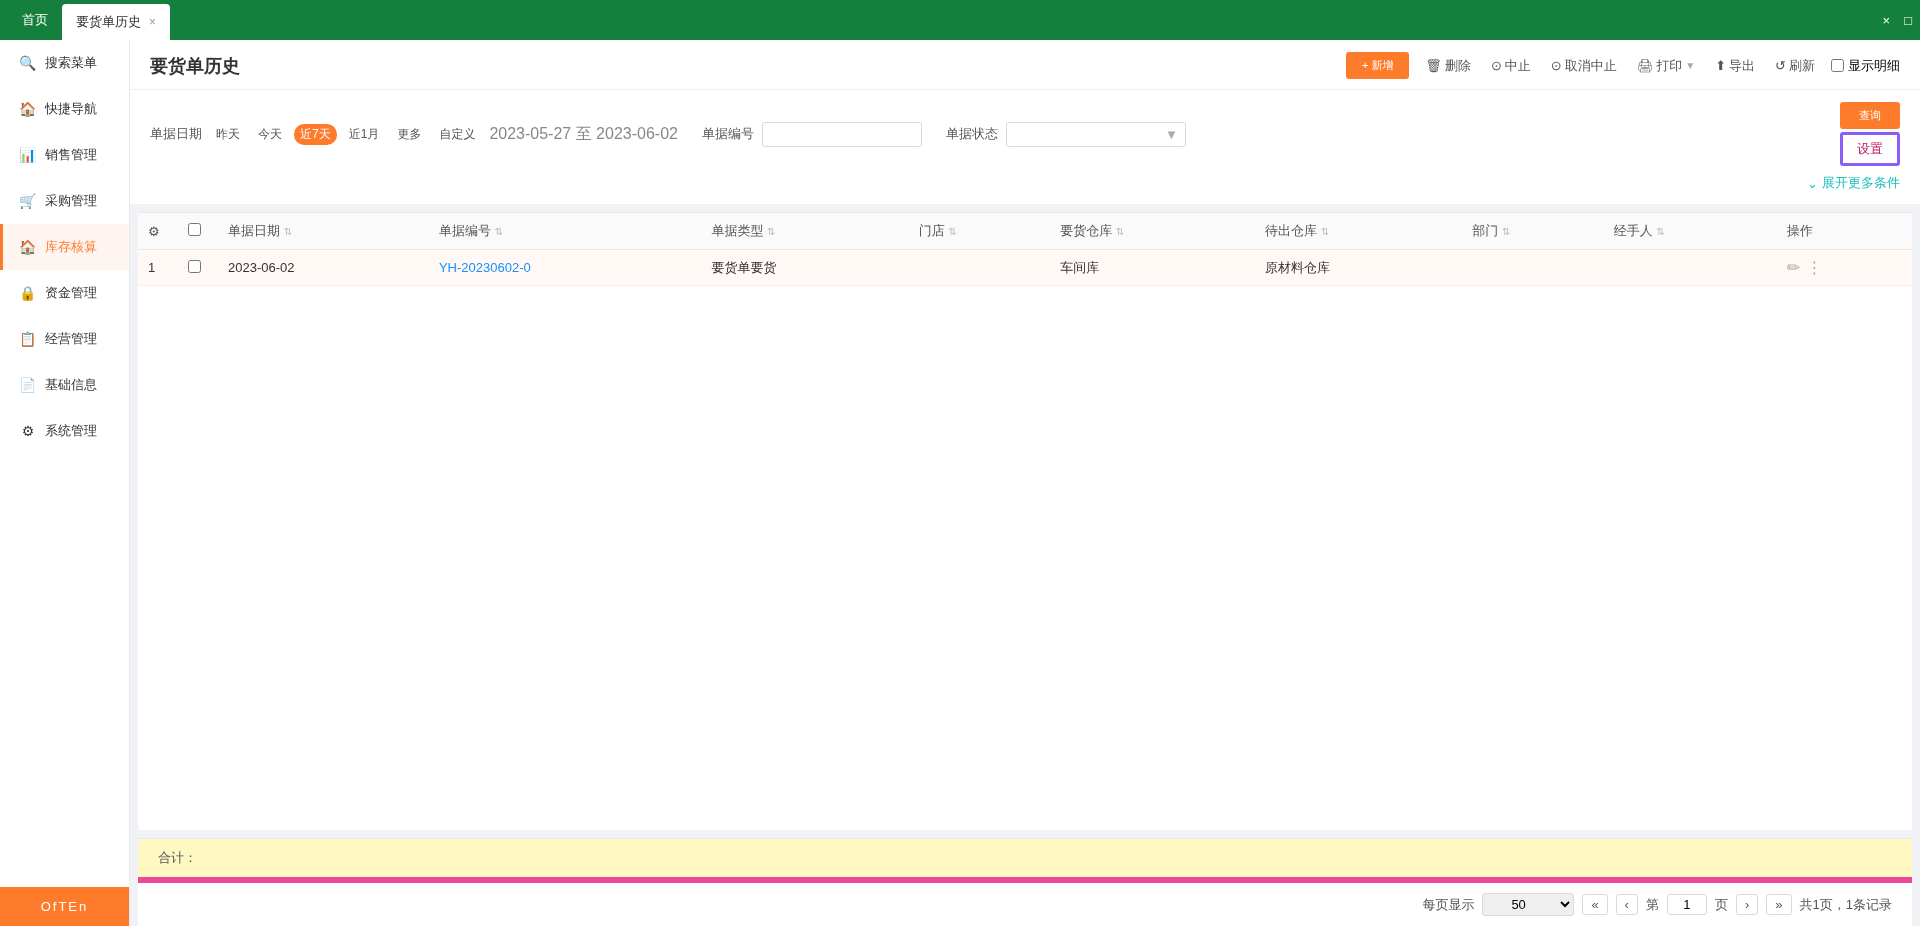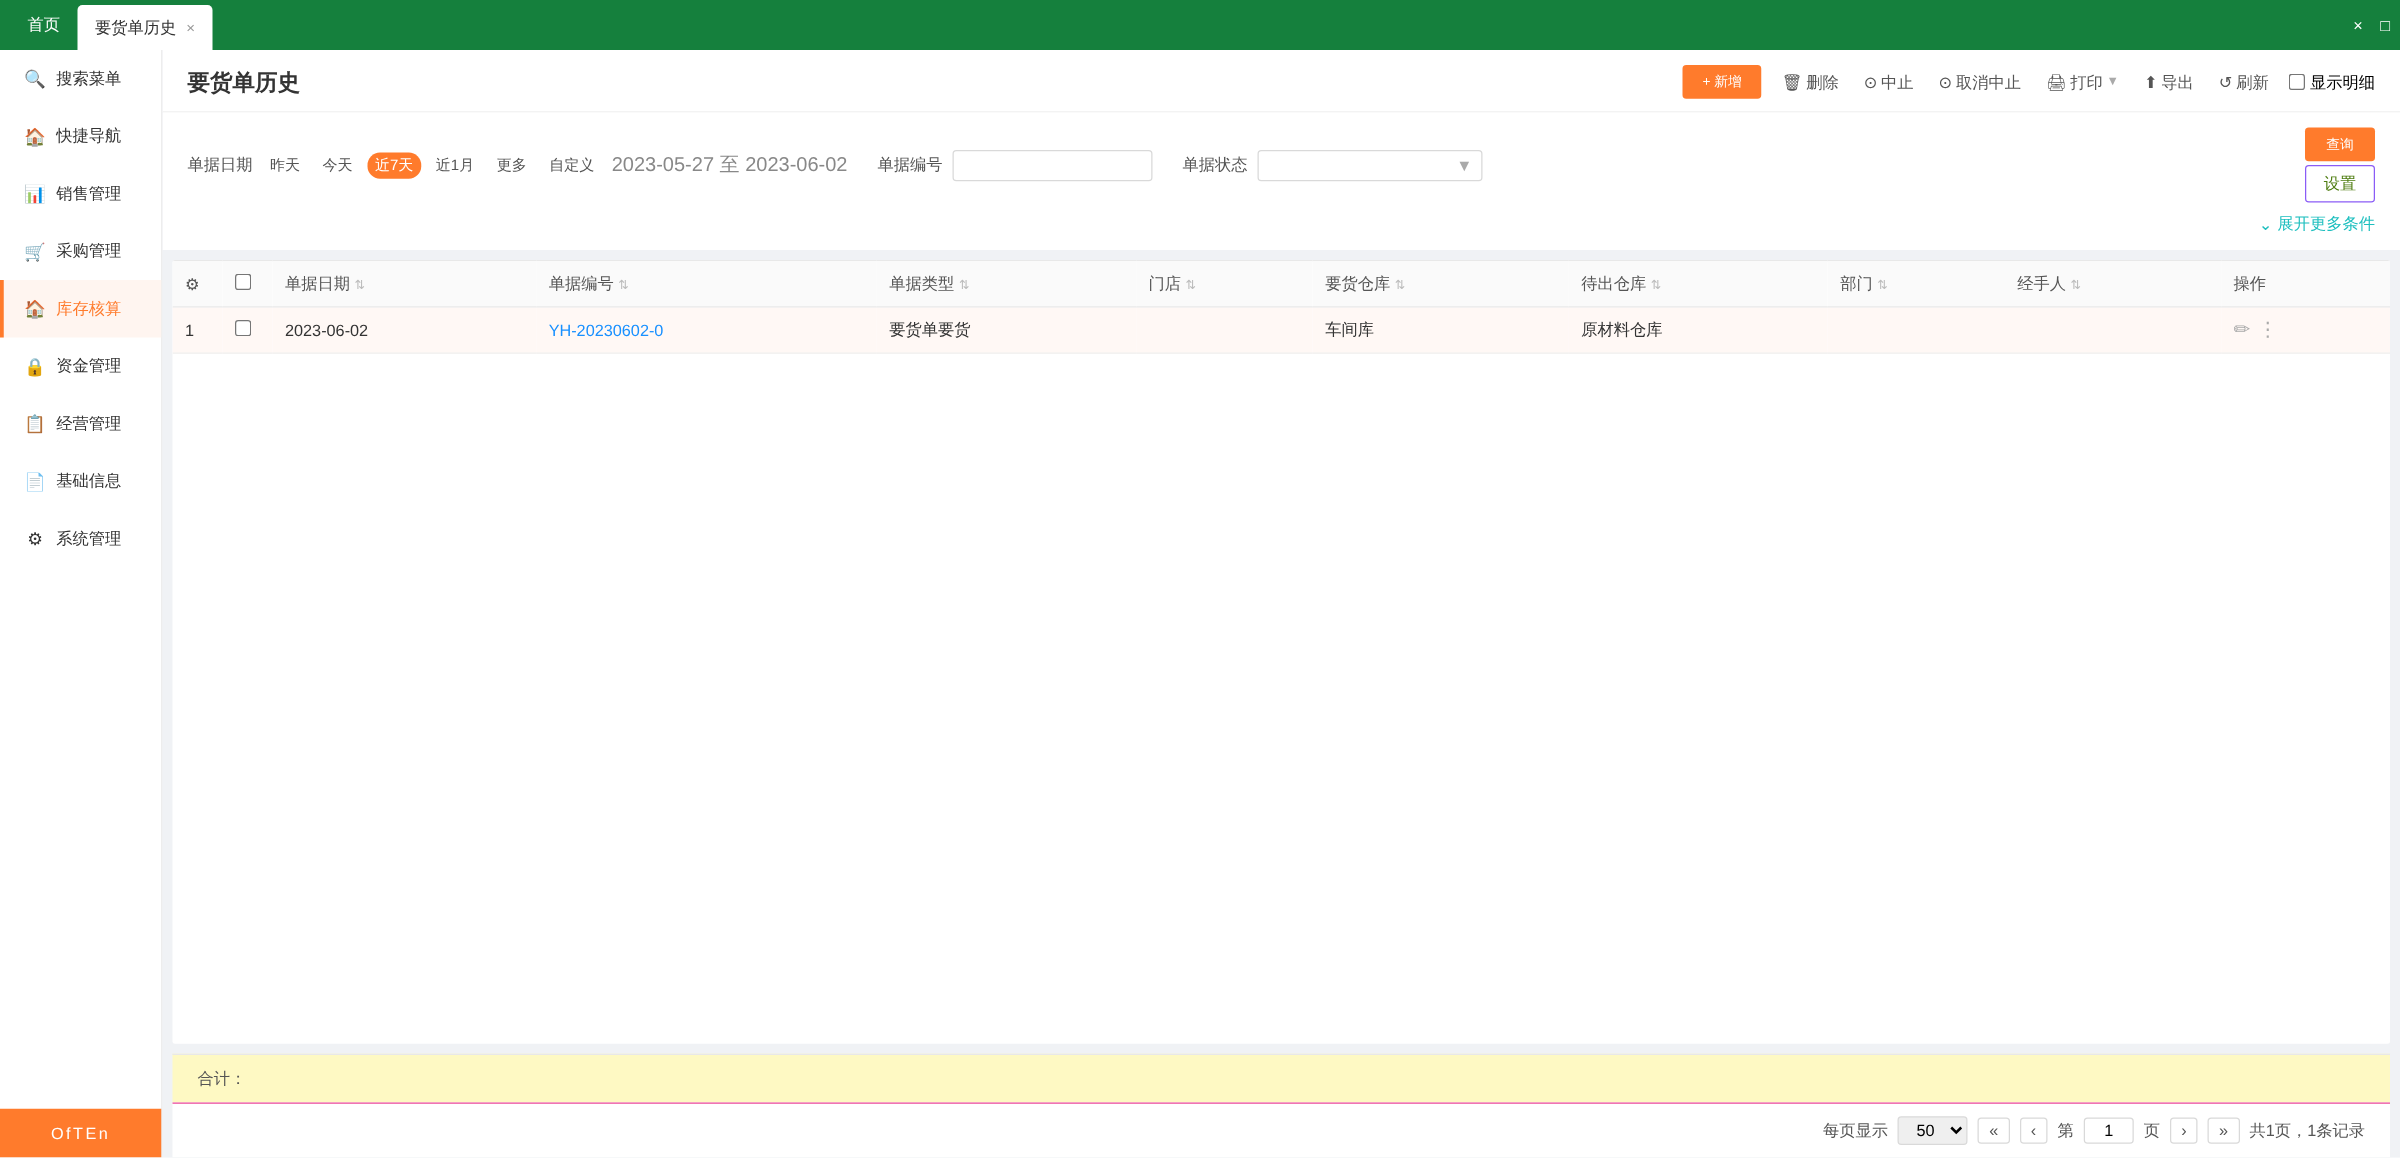--- a/index.html
+++ b/index.html
@@ -119,22 +119,22 @@
       background: #ff7b2c;
       color: #fff;
       border: none;
       padding: 6px 16px;
       border-radius: 3px;
       cursor: pointer;
       font-size: 11px;
     }
     .btn-secondary {
       background: #fff;
-      color: #4d7c0f;
-      border: 1px solid #8b5cf6;
+      color: #be185d;
+      border: 3px solid #8b5cf6;
       padding: 5px 14px;
       border-radius: 3px;
       cursor: pointer;
       font-size: 13px;
     }
     .show-detail-check {
       display: flex;
       align-items: center;
       gap: 4px;
       cursor: pointer;
@@ -267,32 +267,31 @@
     }
 
     
     .pagination {
       background: #fff;
       padding: 10px 20px;
       display: flex;
       align-items: center;
       justify-content: flex-end;
       gap: 8px;
-      border-top: 1px solid #ec4899;
+      border-top: 6px solid #ec4899;
       margin: 0 8px;
       font-size: 13px;
       color: #555;
     }
     .pagination-select {
       border: 1px solid #d9d9d9;
       border-radius: 3px;
-      padding: 2px 6px;
+      padding: 2px 24px;
       font-size: 13px;
       outline: none;
-      text-align: center;
     }
     .page-btn {
       padding: 2px 8px;
       border: 1px solid #d9d9d9;
       background: #fff;
       border-radius: 3px;
       cursor: pointer;
       font-size: 13px;
       color: #555;
     }

